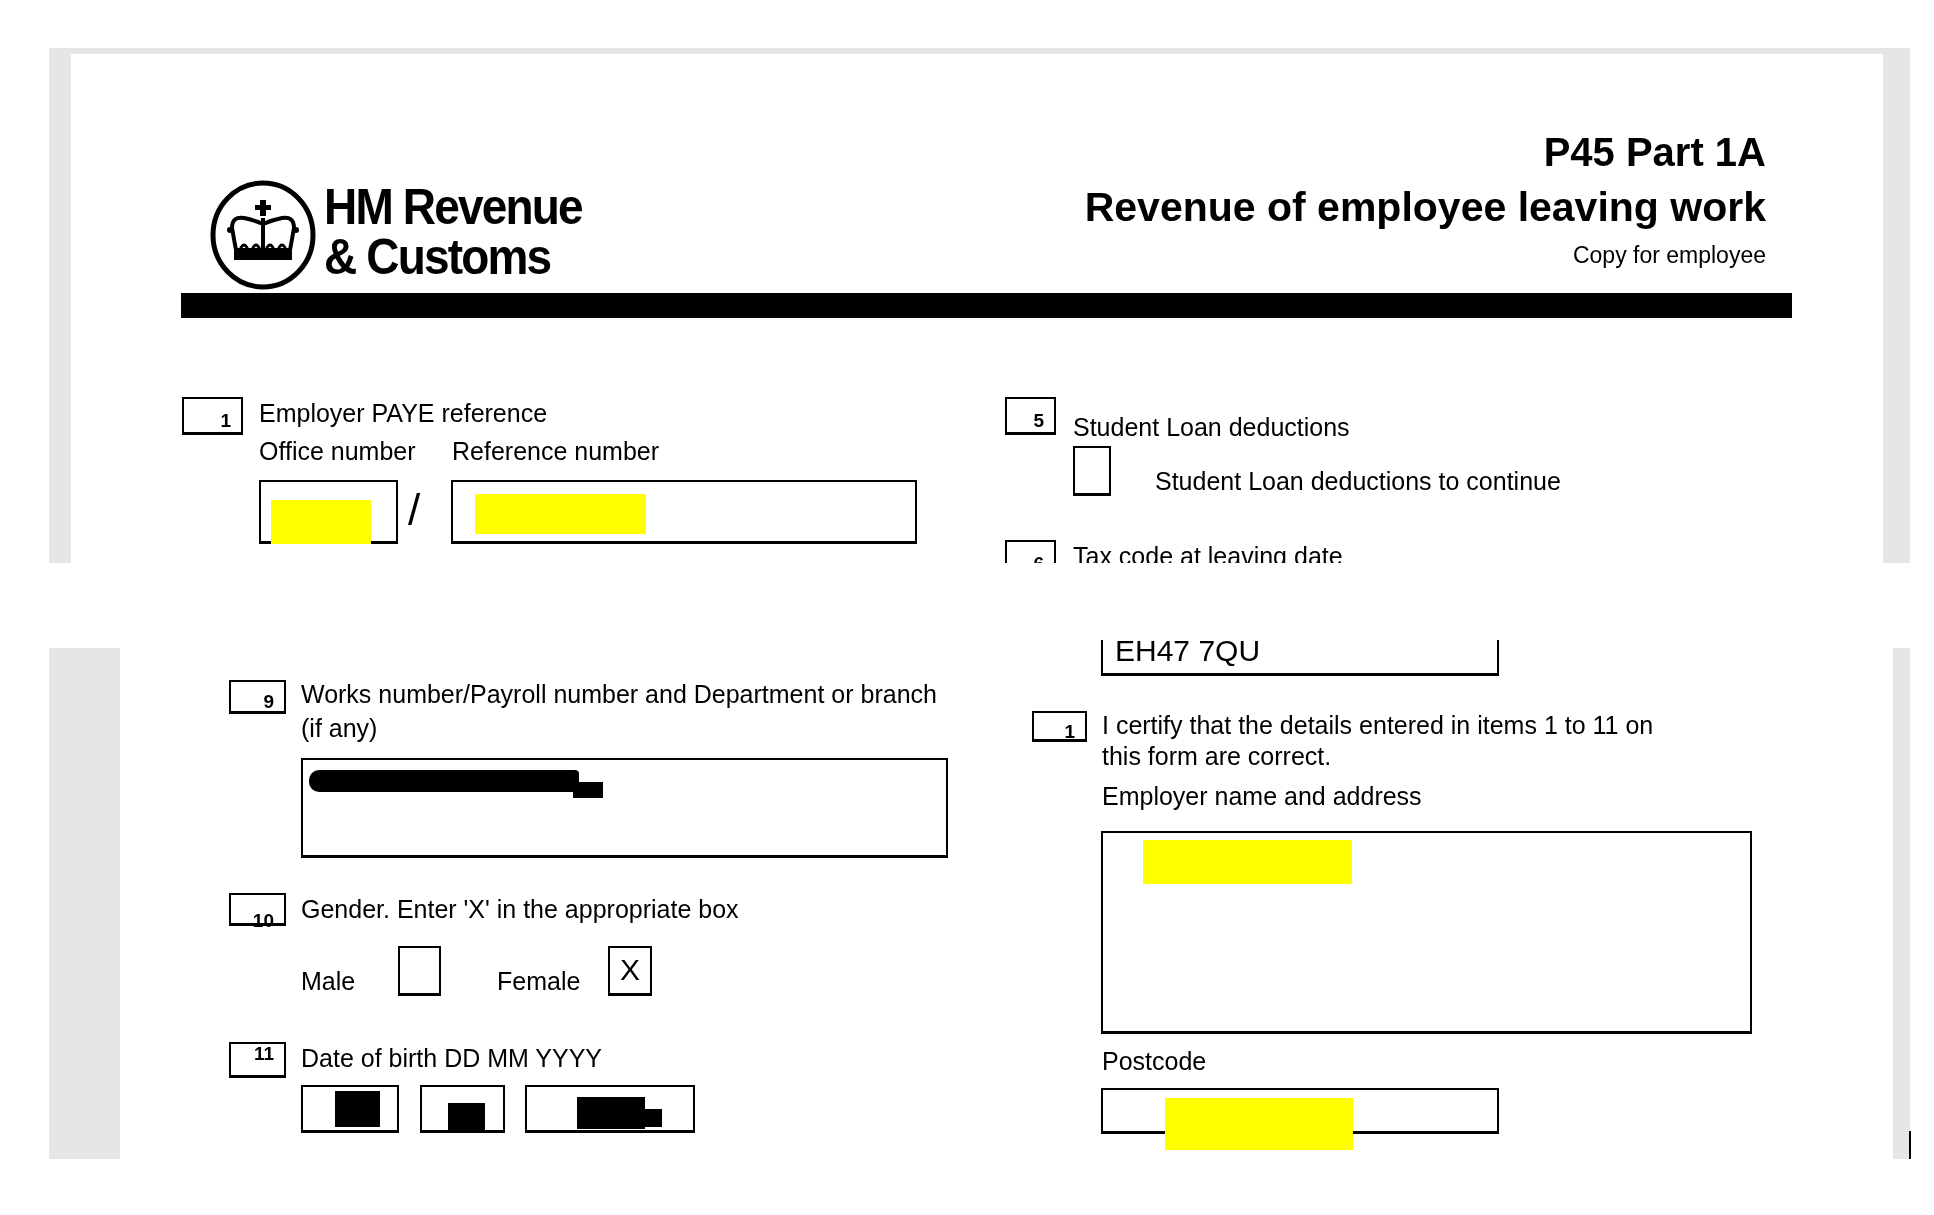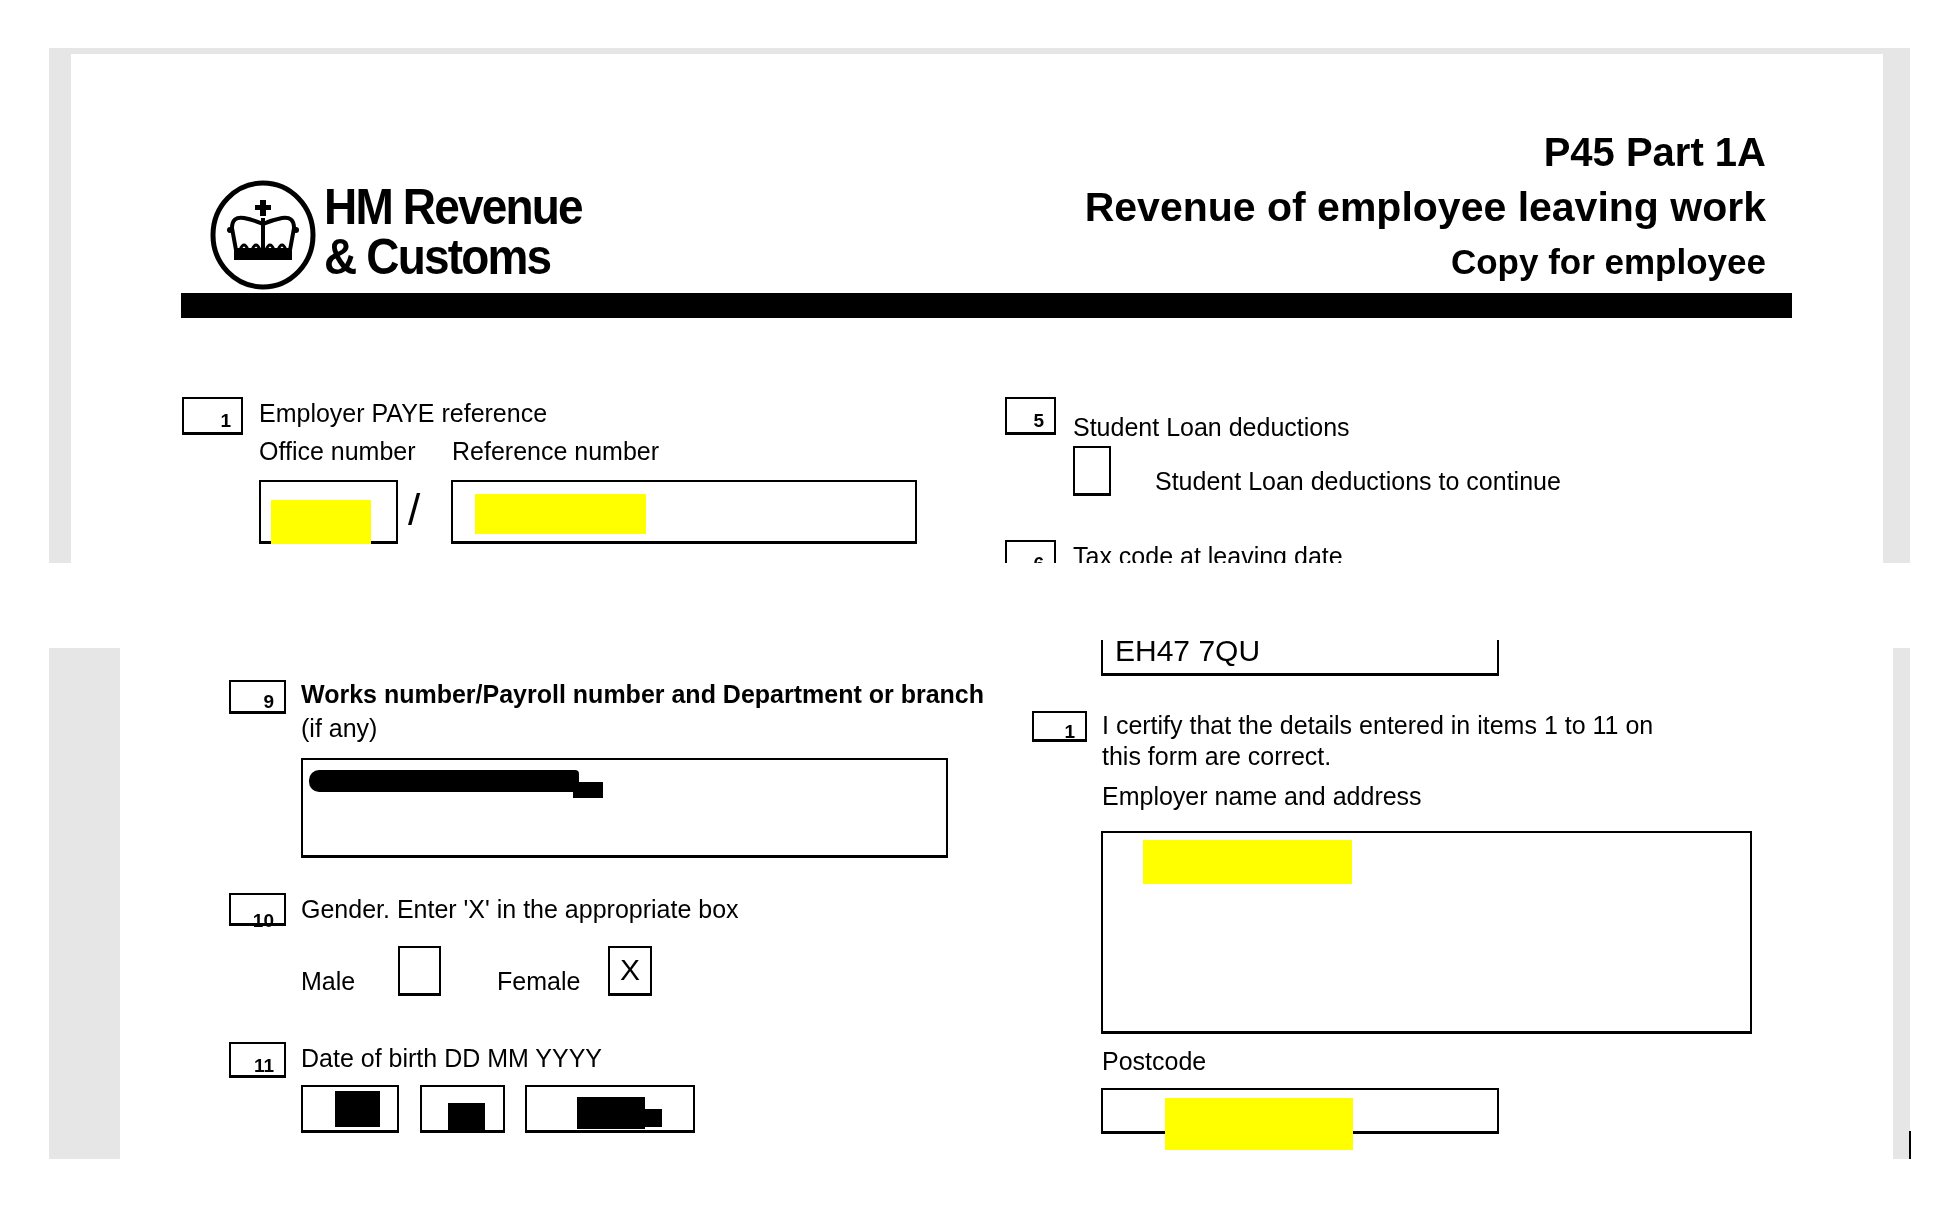--- a/index.html
+++ b/index.html
@@ -33,21 +33,21 @@
     <rect x="24" y="71" width="58" height="9" fill="#000"></rect>
     <circle cx="20" cy="50" r="3" fill="#000"></circle>
       <circle cx="86" cy="50" r="3" fill="#000"></circle>
   </svg>
   <div style="position:absolute;left:114px;top:2px;font-size:50px;letter-spacing:-2px;line-height:1;font-weight:bold;transform:scaleX(0.92);transform-origin:left;">HM Revenue</div>
   <div style="position:absolute;left:114px;top:52px;font-size:50px;letter-spacing:-2px;line-height:1;font-weight:bold;transform:scaleX(0.92);transform-origin:left;">&amp; Customs</div>
 </div>
 
 <div class="title" style="top:132px;font-size:40px;">P45 Part 1A</div>
 <div class="title" style="top:187px;font-size:41px;">Revenue of employee leaving work</div>
-<div class="title" style="top:244px;font-size:35px;font-weight:bold;">Copy for employee</div>
+<div class="title" style="top:244px;font-size:23px;font-weight:normal;">Copy for employee</div>
 
 <div class="black" style="left:181px;top:293px;width:1611px;height:25px;"></div>
 
 <div class="numbox" style="left:182px;top:397px;width:61px;height:38px;padding-top:12px;">1</div>
 <div class="lbl" style="left:259px;top:401px;">Employer PAYE reference</div>
 <div class="lbl" style="left:259px;top:439px;">Office number</div>
 <div class="lbl" style="left:452px;top:439px;">Reference number</div>
 <div class="field" style="left:259px;top:480px;width:139px;height:64px;">
   <div class="yellow" style="left:10px;top:18px;width:100px;height:44px;"></div>
 </div>
@@ -67,37 +67,37 @@
 </div>
 
 <div class="abs frame" style="left:49px;top:648px;width:1861px;height:511px;"></div>
 <div class="abs page" style="left:120px;top:648px;width:1773px;height:511px;"></div>
 
 <div class="field" style="left:1101px;top:640px;width:398px;height:36px;border-top:none;">
   <div style="position:absolute;left:12px;top:-4px;font-size:30px;line-height:1;">EH47 7QU</div>
 </div>
 
 <div class="numbox" style="left:229px;top:680px;width:57px;height:34px;padding-top:10px;">9</div>
-<div class="lbl" style="left:301px;top:682px;font-weight:bold;">Works number/Payroll number and Department or branch</div>
+<div class="lbl" style="left:301px;top:682px;">Works number/Payroll number and Department or branch</div>
 <div class="lbl" style="left:301px;top:716px;">(if any)</div>
 <div class="field" style="left:301px;top:758px;width:647px;height:100px;">
   <div class="black" style="left:6px;top:10px;width:270px;height:22px;border-radius:10px 4px 4px 10px;"></div>
   <div class="black" style="left:270px;top:22px;width:30px;height:16px;"></div>
 </div>
 
 <div class="numbox" style="left:229px;top:893px;width:57px;height:33px;padding-top:16px;">10</div>
 <div class="lbl" style="left:301px;top:897px;">Gender. Enter 'X' in the appropriate box</div>
 <div class="lbl" style="left:301px;top:969px;">Male</div>
 <div class="field" style="left:398px;top:946px;width:43px;height:50px;"></div>
 <div class="lbl" style="left:497px;top:969px;">Female</div>
 <div class="field" style="left:608px;top:946px;width:44px;height:50px;text-align:center;">
   <span style="font-size:30px;line-height:44px;">X</span>
 </div>
 
-<div class="numbox" style="left:229px;top:1042px;width:57px;height:36px;padding-top:12px;">11</div>
+<div class="numbox" style="left:229px;top:1042px;width:57px;height:36px;">11</div>
 <div class="lbl" style="left:301px;top:1046px;">Date of birth DD MM YYYY</div>
 <div class="field" style="left:301px;top:1085px;width:98px;height:48px;">
   <div class="black" style="left:32px;top:4px;width:45px;height:36px;"></div>
 </div>
 <div class="field" style="left:420px;top:1085px;width:85px;height:48px;">
   <div class="black" style="left:26px;top:16px;width:37px;height:30px;"></div>
 </div>
 <div class="field" style="left:525px;top:1085px;width:170px;height:48px;">
   <div class="black" style="left:50px;top:10px;width:68px;height:32px;"></div>
   <div class="black" style="left:110px;top:22px;width:25px;height:18px;"></div>

